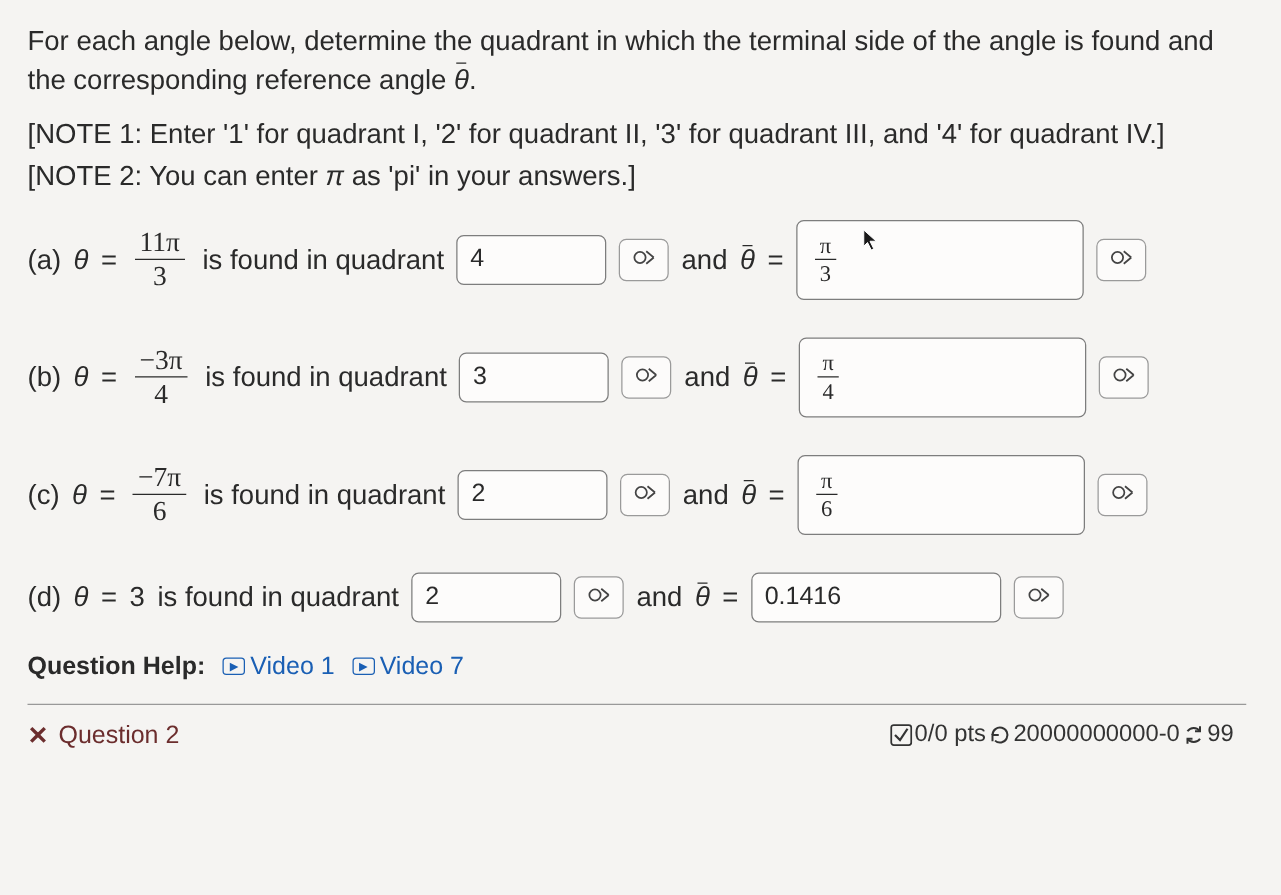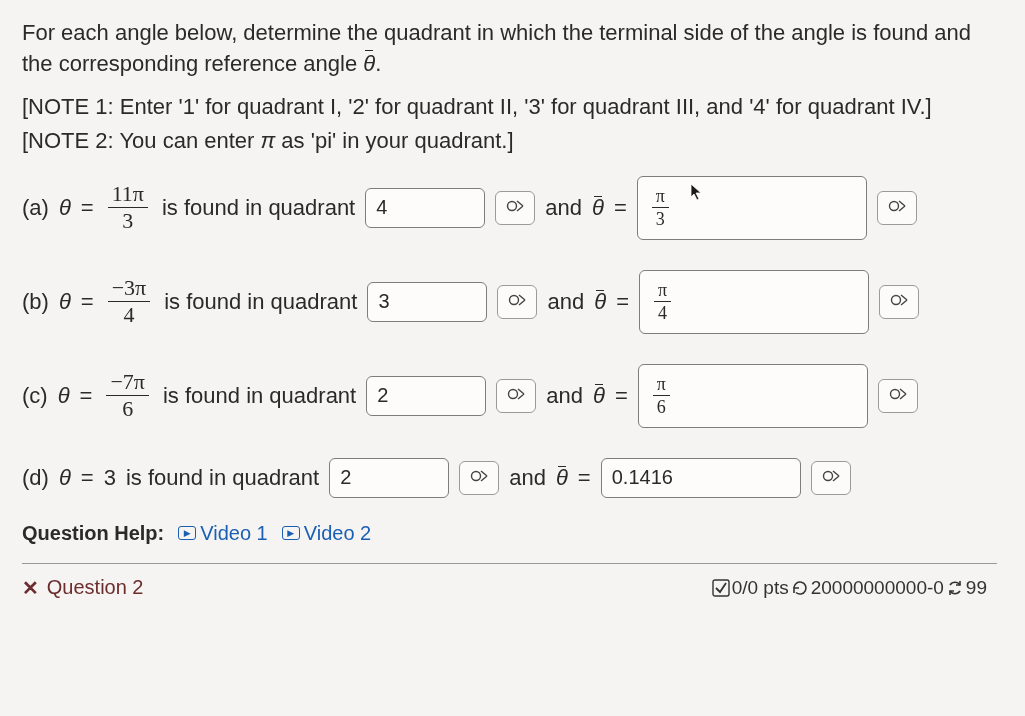--- a/index.html
+++ b/index.html
@@ -120,21 +120,21 @@
   <div class="intro">
     <span>For each angle below, determine the quadrant in which the terminal side of the angle is found and</span><br>
     <span>the corresponding reference angle </span><span class="theta-bar">θ</span><span>.</span>
   </div>
 
   <div class="note">
     <span>[NOTE 1: </span><span>Enter '1' for quadrant I, '2' for quadrant II, '3' for quadrant III, and '4' for quadrant IV.]</span>
   </div>
 
   <div class="note" style="margin-bottom:18px;">
-    <span>[NOTE 2: </span><span>You can enter </span><span class="pi">π</span><span> as 'pi' in your quadrant.]</span>
+    <span>[NOTE 2: </span><span>You can enter </span><span class="pi">π</span><span> as 'pi' in your answers.]</span>
   </div>
 
   <div class="row">
     <span>(a) </span>
     <span class="pi">θ</span>
     <span> = </span>
     <span class="frac">
       <span class="num">11π</span>
       <span class="den">3</span>
     </span>
@@ -286,21 +286,21 @@
   </div>
 
   <div class="help-row">
     <span>Question Help:</span>
     <span class="link">
       <span class="vidicon">▶</span>
       <span>Video 1</span>
     </span>
     <span class="link">
       <span class="vidicon">▶</span>
-      <span>Video 2</span>
+      <span>Video 7</span>
     </span>
   </div>
 
   <div class="footer">
     <div class="footer-left">
       <span class="x-icon">✕</span>
       <span>Question 2</span>
     </div>
     <div class="footer-right">
       <span class="check-icon">

